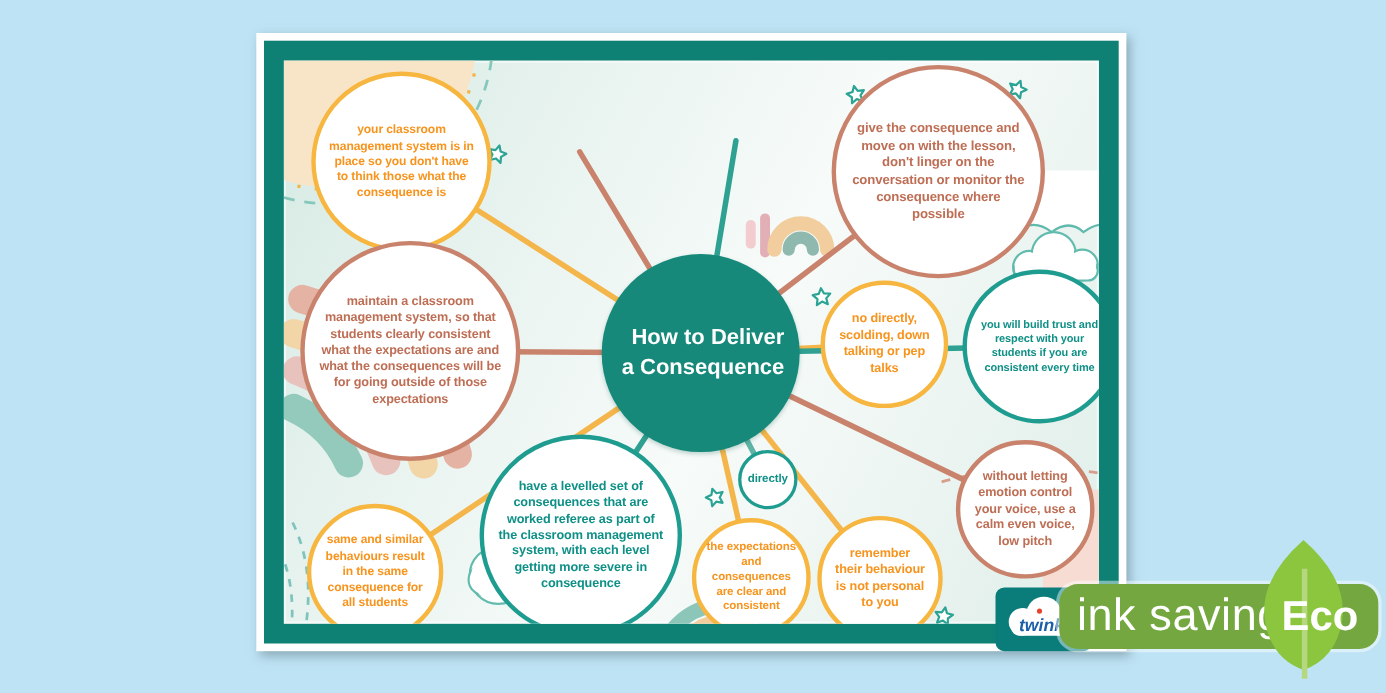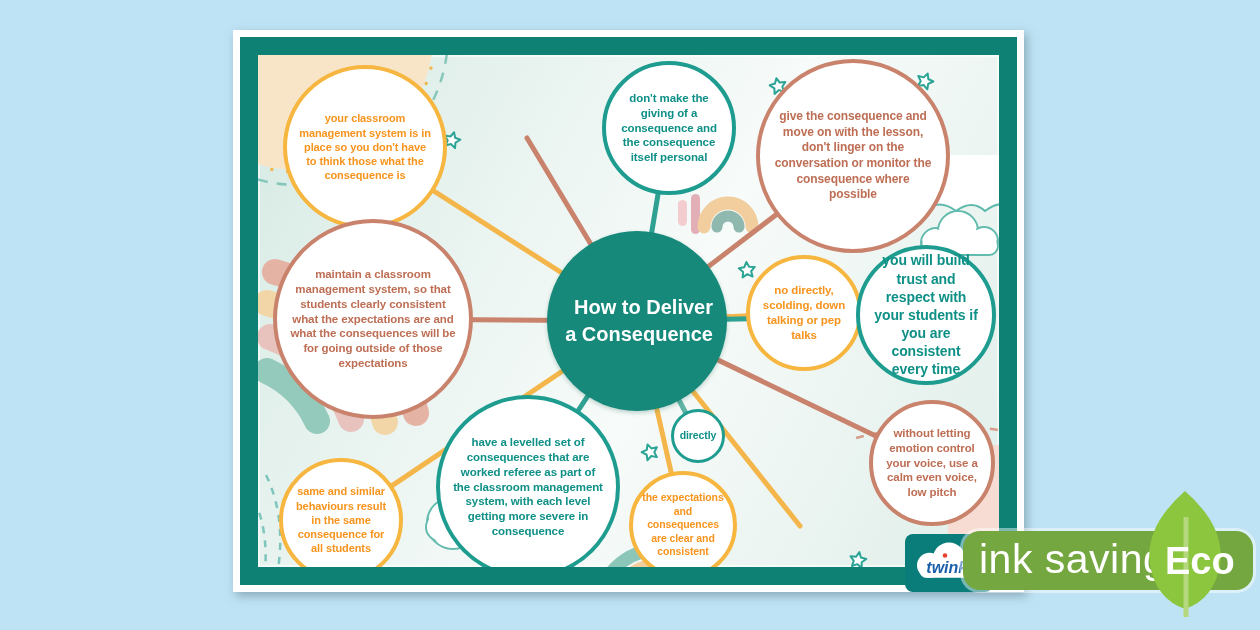--- a/index.html
+++ b/index.html
@@ -139,27 +139,27 @@
             <use href="#star" transform="translate(194,85) rotate(15)"></use>
             <use href="#star" transform="translate(520,31) rotate(-12)"></use>
             <use href="#star" transform="translate(667,26) rotate(20)"></use>
             <use href="#star" transform="translate(489,215) rotate(-5)"></use>
             <use href="#star" transform="translate(392,397) rotate(-18)"></use>
             <use href="#star" transform="translate(600,505) rotate(10)"></use>
           </g>
         </svg>
 
         <div class="bubble yellow" style="left:25px;top:10px;width:164px;height:164px;font-size:11px;">your classroom management system is in place so you don't have to think those what the consequence is</div>
-        <div class="bubble teal" style="left:344px;top:6px;width:134px;height:134px;font-size:11.5px;">don't make the giving of a consequence and the consequence itself personal</div>
         <div class="bubble salmon" style="left:498px;top:4px;width:194px;height:194px;font-size:12px;">give the consequence and move on with the lesson, don't linger on the conversation or monitor the consequence where possible</div>
         <div class="bubble yellow" style="left:488px;top:200px;width:116px;height:116px;font-size:11.5px;">no directly, scolding, down talking or pep talks</div>
-        <div class="bubble teal" style="left:598px;top:190px;width:140px;height:140px;font-size:14px;">you will build trust and respect with your students if you are consistent every time</div>
+        <div class="bubble teal" style="left:617px;top:190px;width:140px;height:140px;font-size:10px;">you will build trust and respect with your students if you are consistent every time</div>
         <div class="bubble salmon" style="left:611px;top:345px;width:126px;height:126px;font-size:11.5px;">without letting emotion control your voice, use a calm even voice, low pitch</div>
         <div class="bubble teal" style="left:413px;top:354px;width:54px;height:54px;font-size:10.5px;padding:2px;border-width:3px;">directly</div>
         <div class="bubble yellow" style="left:371px;top:416px;width:108px;height:108px;font-size:10.5px;padding:6px;">the expectations and consequences are clear and consistent</div>
+        <div class="bubble yellow" style="left:485px;top:414px;width:114px;height:114px;font-size:11.5px;">remember their behaviour is not personal to you</div>
         <div class="bubble teal" style="left:178px;top:340px;width:184px;height:184px;font-size:11.5px;">have a levelled set of consequences that are worked referee as part of the classroom management system, with each level getting more severe in consequence</div>
         <div class="bubble yellow" style="left:21px;top:403px;width:124px;height:124px;font-size:11px;">same and similar behaviours result in the same consequence for all students</div>
         <div class="bubble salmon" style="left:15px;top:164px;width:200px;height:200px;font-size:11.5px;">maintain a classroom management system, so that students clearly consistent what the expectations are and what the consequences will be for going outside of those expectations</div>
 
         <div class="center-bubble">How to Deliver a Consequence</div>
       </div>
     </div>
   </div>
 
   <div class="twinkl-box">

